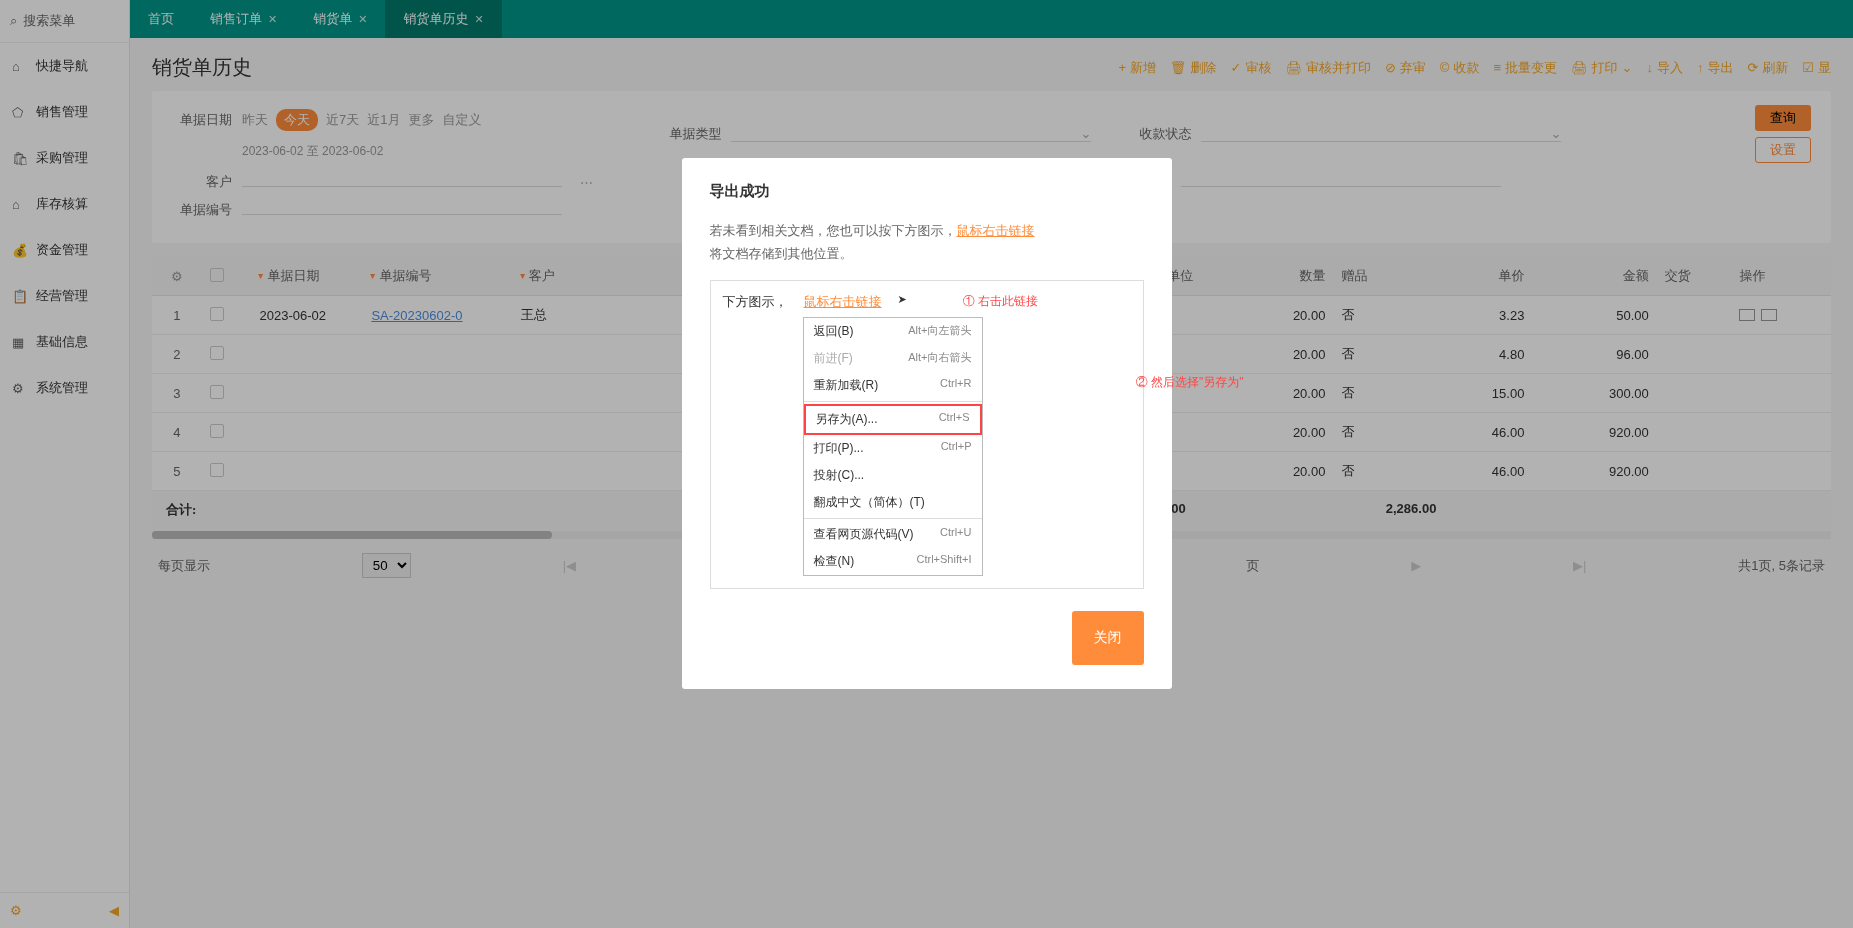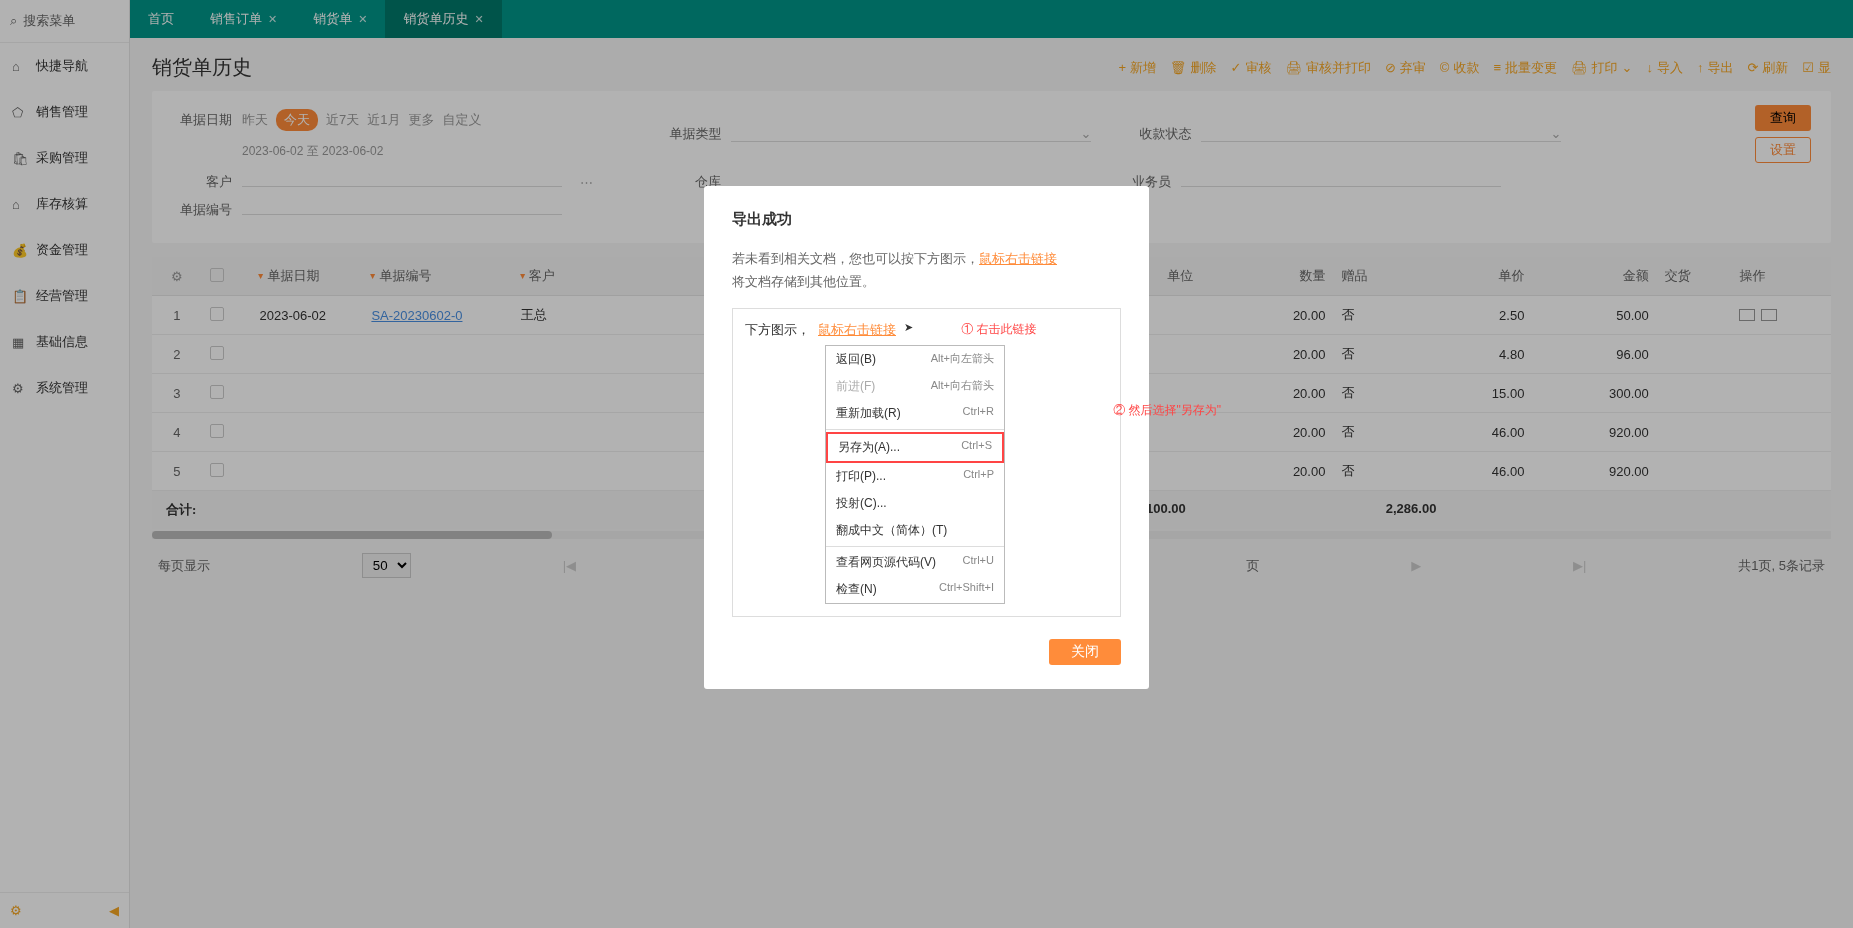--- a/index.html
+++ b/index.html
@@ -75,40 +75,40 @@
     .scrollbar-thumb { position: absolute; left:0; width: 400px; height: 100%; background: #bbb; border-radius: 4px; }
     
     
     .pagination { display: flex; justify-content: space-between; align-items: center; gap: 26px; padding: 12px 28px; font-size: 13px; color: #666; }
     .pagination select, .pagination input { border: 1px solid #ccc; padding: 3px 6px; }
     .pagination input { width: 40px; text-align: center; }
     .page-nav { color: #ccc; cursor: pointer; }
     
     
     .overlay { position: absolute; inset: 0; background: rgba(0,0,0,0.3); display: flex; align-items: flex-start; justify-content: center; padding-top: 158px; z-index: 100; }
-    .modal { background: #fff; width: 445px; border-radius: 3px; padding: 24px 28px; margin-top: 28px; }
+    .modal { background: #fff; width: 490px; border-radius: 3px; padding: 24px 28px; }
     .modal-title { font-size: 15px; font-weight: bold; margin-bottom: 18px; }
     .modal-text { color: #666; line-height: 1.8; font-size: 13px; }
     .modal-link { color: #ff8c3a; text-decoration: underline; cursor: pointer; }
     
     .instruction-box { border: 1px solid #ddd; margin-top: 14px; padding: 12px; position: relative; }
-    .instr-header { display: flex; align-items: flex-start; gap: 8px; font-size: 13px; }
+    .instr-header { display: flex; align-items: flex-start; gap: 16px; font-size: 13px; }
     .callout1 { color: #ff4444; font-size: 12px; margin-left: 40px; }
     .callout2 { color: #ff4444; font-size: 12px; position: absolute; right: -100px; top: 94px; }
     .instruction-box-wrap { position: relative; }
     
     .context-menu { border: 1px solid #bbb; margin-top: 6px; width: 180px; margin-left: 80px; font-size: 12px; background: #fff; }
     .ctx-item { display: flex; justify-content: space-between; padding: 5px 10px; }
     .ctx-item.disabled { color: #aaa; }
     .ctx-item.highlight { border: 2px solid #ff4444; }
     .ctx-sep { border-top: 1px solid #ddd; margin: 2px 0; }
     .ctx-shortcut { color: #888; font-size: 11px; }
     
     .modal-footer { display: flex; justify-content: flex-end; margin-top: 22px; }
-    .modal-btn { background: #ff8c3a; color: #fff; padding: 4px 22px; border-radius: 3px; cursor: pointer; border: none; font-size: 14px; }
+    .modal-btn { background: #ff8c3a; color: #fff; padding: 18px 22px; border-radius: 3px; cursor: pointer; border: none; font-size: 14px; }
     
     .cursor-icon { font-size: 11px; }
   </style>
 </head>
 <body>
 
 <div class="app">
 
   <div class="sidebar">
     <div class="search-menu">
@@ -311,21 +311,21 @@
             <tr>
     <td class="num">1</td>
     <td><span class="checkbox"></span></td>
     <td>2023-06-02</td>
     <td class="link">SA-20230602-0</td>
     <td>王总</td>
     <td></td>
     <td></td>
     <td class="right">20.00</td>
     <td>否</td>
-    <td class="right">2.50</td>
+    <td class="right">3.23</td>
     <td class="right">50.00</td>
     <td></td>
     <td>
                 <span class="ops-icons">
                   <span class="ops-icon"></span>
                   <span class="ops-icon"></span>
                 </span>
               </td>
   </tr>
             <tr>

